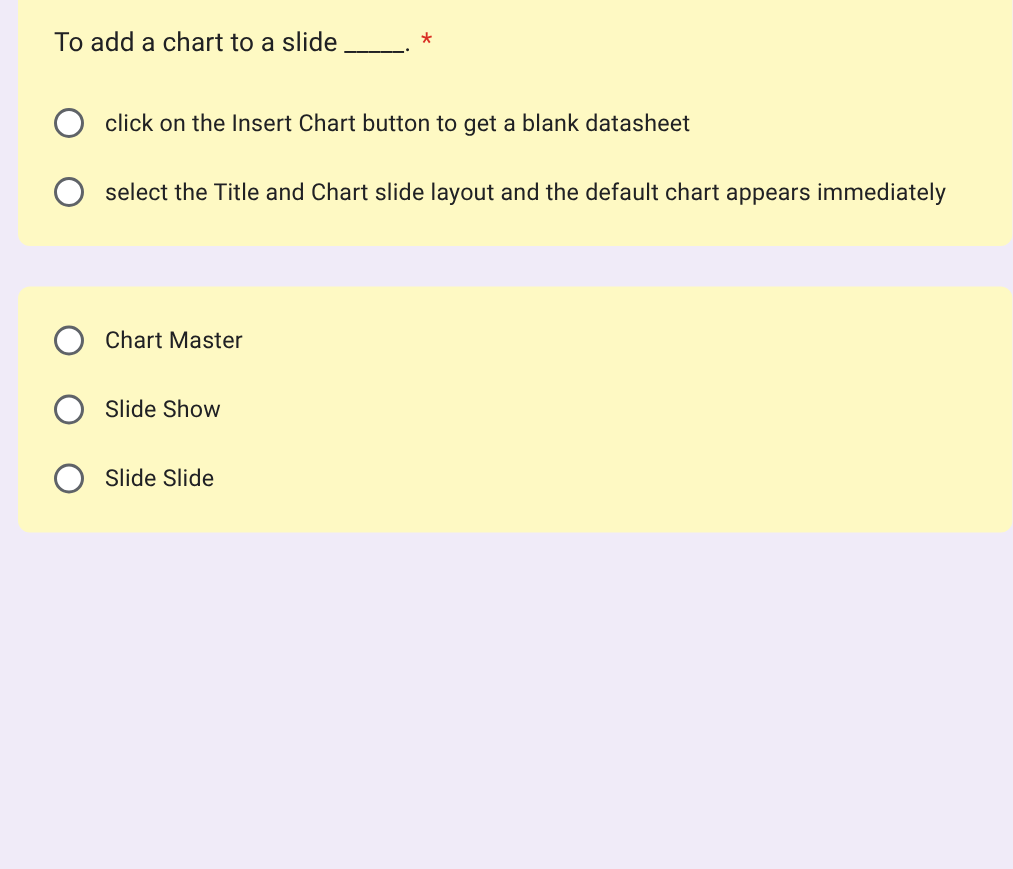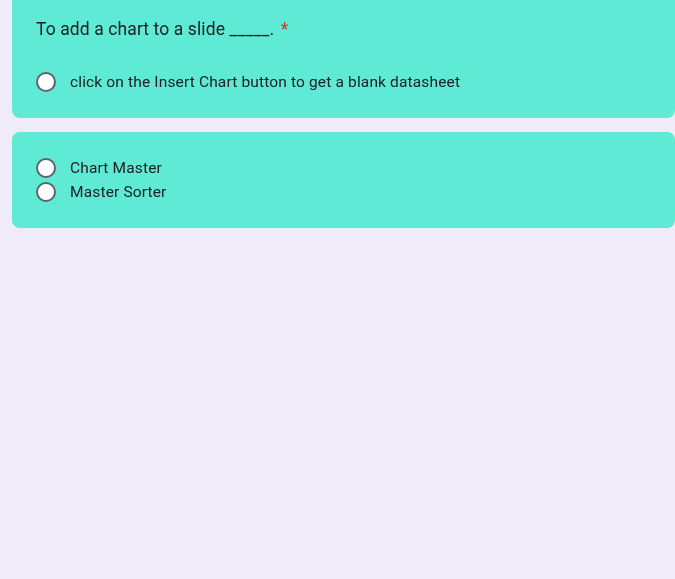--- a/index.html
+++ b/index.html
@@ -4,39 +4,39 @@
   <style>
     * { margin: 0; padding: 0; box-sizing: border-box; }
     body {
       font-family: Roboto, Arial, sans-serif;
       background: #f0ebf8;
       width: 675px;
       height: 579px;
       overflow: hidden;
     }
     .card {
-      background: #5eead4;
+      background: #fef9c3;
       border-radius: 8px;
-      margin: 0 0 14px 12px;
+      margin: 0 0 27px 12px;
       padding: 24px 24px 24px 24px;
       min-width: 663px;
     }
     .card.first { border-top-left-radius: 0; border-top-right-radius: 0; padding-top: 16px; }
     .question-title {
       font-size: 17.5px;
       color: #202124;
       line-height: 1.5;
       margin-bottom: 28px;
       letter-spacing: 0.1px;
     }
     .required-asterisk {
       color: #d93025;
       margin-left: 2px;
     }
-    .options { display: flex; flex-direction: column; }
+    .options { display: flex; flex-direction: column; gap: 22px; }
     .option-row {
       display: flex;
       align-items: center;
       gap: 14px;
       cursor: pointer;
     }
     .radio-circle {
       width: 20px;
       height: 20px;
       flex: 0 0 20px;
@@ -57,27 +57,35 @@
 <div class="card first">
   <div class="question-title">
     <span>To add a chart to a slide _____.</span>
     <span class="required-asterisk">*</span>
   </div>
   <div class="options">
     <label class="option-row">
       <span class="radio-circle"></span>
       <span class="option-label">click on the Insert Chart button to get a blank datasheet</span>
     </label>
+    <label class="option-row">
+      <span class="radio-circle"></span>
+      <span class="option-label">select the Title and Chart slide layout and the default chart appears immediately</span>
+    </label>
   </div>
 </div>
 
 <div class="card">
   <div class="options">
     <label class="option-row">
       <span class="radio-circle"></span>
       <span class="option-label">Chart Master</span>
     </label>
     <label class="option-row">
       <span class="radio-circle"></span>
-      <span class="option-label">Master Sorter</span>
+      <span class="option-label">Slide Show</span>
+    </label>
+    <label class="option-row">
+      <span class="radio-circle"></span>
+      <span class="option-label">Slide Slide</span>
     </label>
   </div>
 </div>
 
 </body></html>

